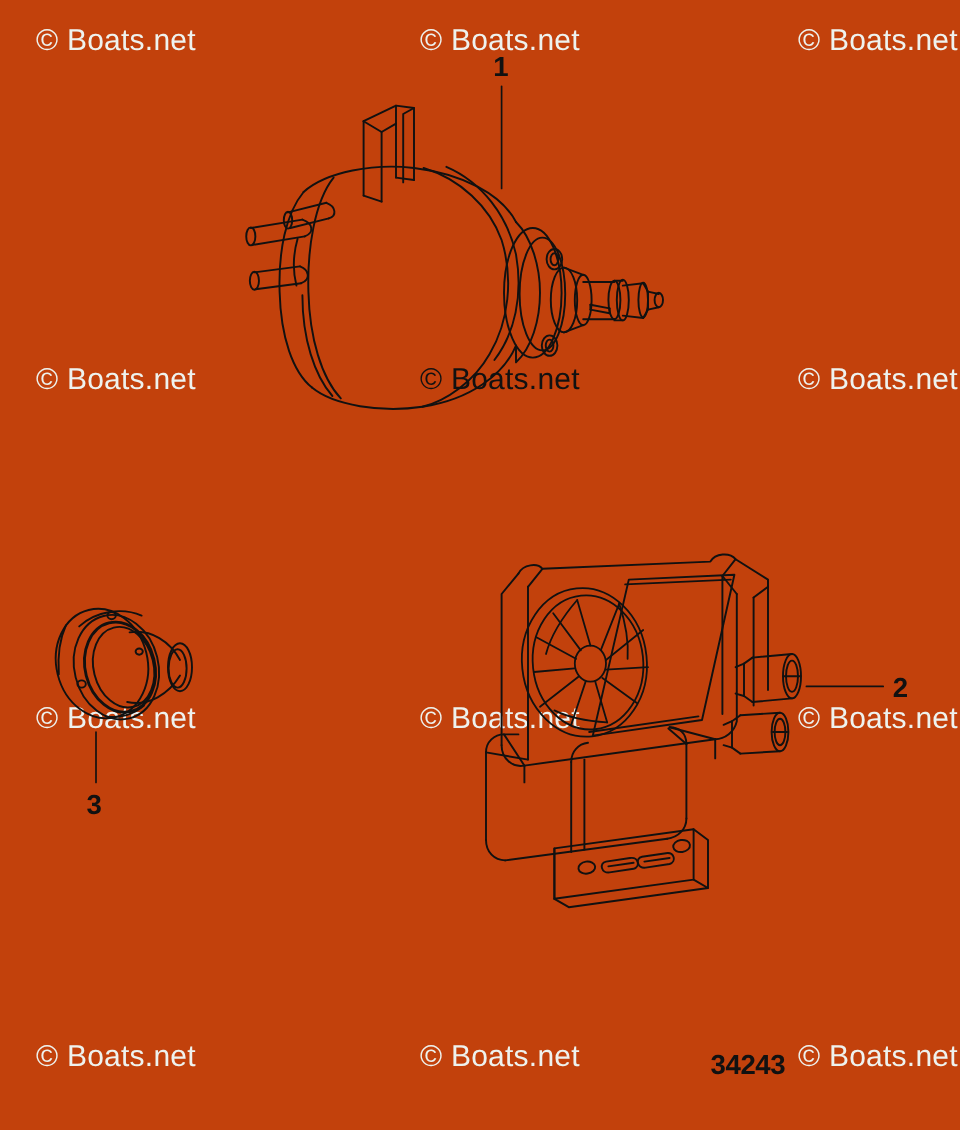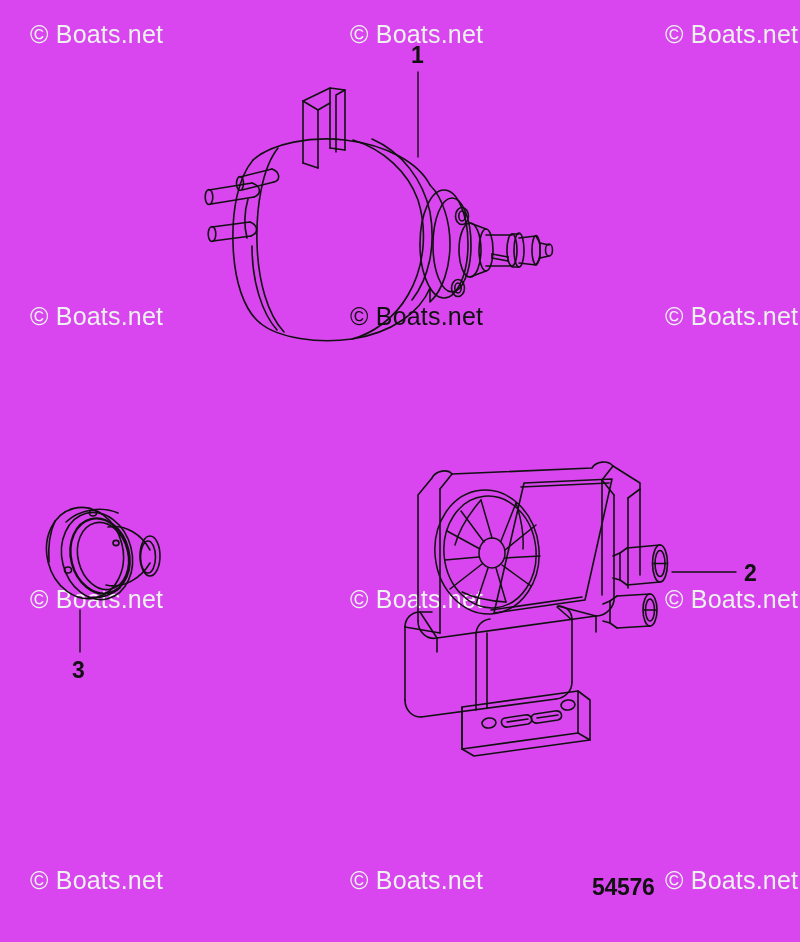--- a/index.html
+++ b/index.html
@@ -8,21 +8,21 @@
     padding: 0;
     background: #ffffff;
   }
   body {
     font-family: "Liberation Sans", sans-serif;
   }
   #page {
     position: relative;
     width: 800px;
     height: 942px;
-    background: #d946ef;
+    background: #c2410c;
     overflow: hidden;
     text-align: right;
   }
   
   #watermark-layer {
     position: absolute;
     left: 0; top: 0;
     width: 800px;
     height: 942px;
     pointer-events: none;
@@ -356,15 +356,15 @@
       </g>
     </svg>
   </div>
 
   <span class="wm wm-dark" style="left:350px; top:302px;">© Boats.net</span>
 
   <span class="callout-num" style="left:411px; top:42px;">1</span>
   <span class="callout-num" style="left:744px; top:560px;">2</span>
   <span class="callout-num" style="left:72px; top:657px;">3</span>
 
-  <span id="diagram-number">54576</span>
+  <span id="diagram-number">34243</span>
 
 </div>
 
 </body></html>

